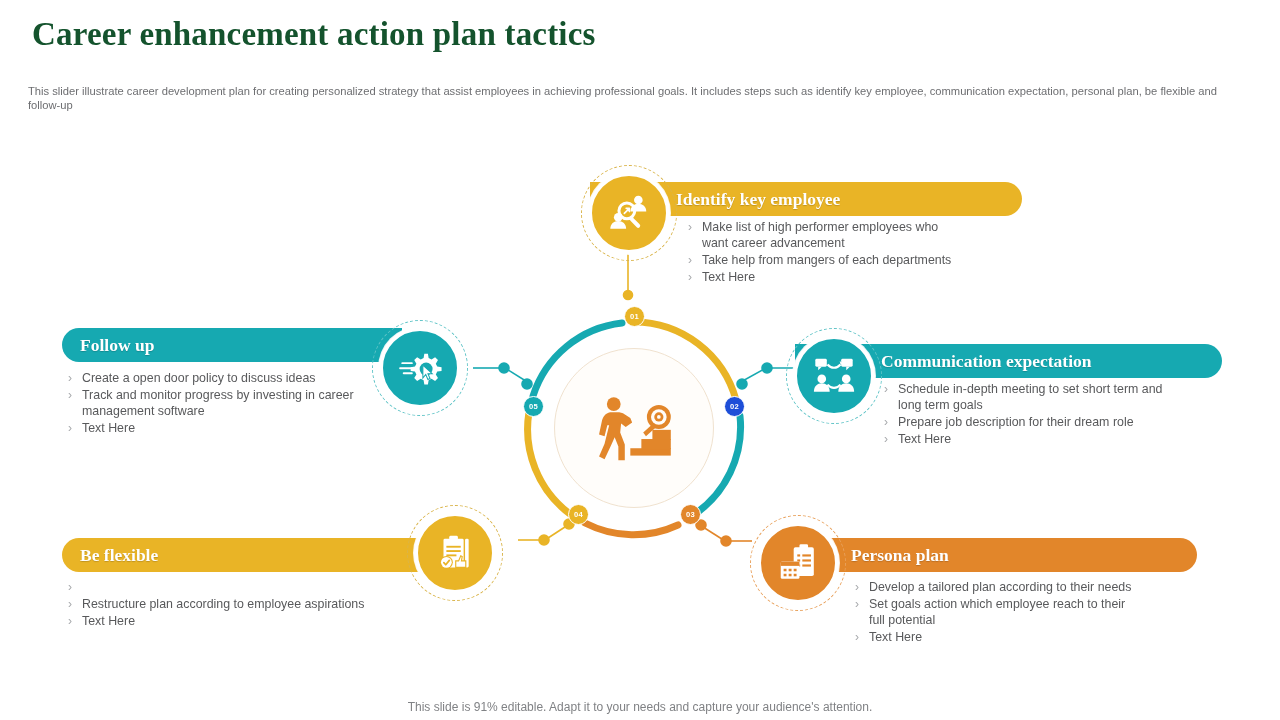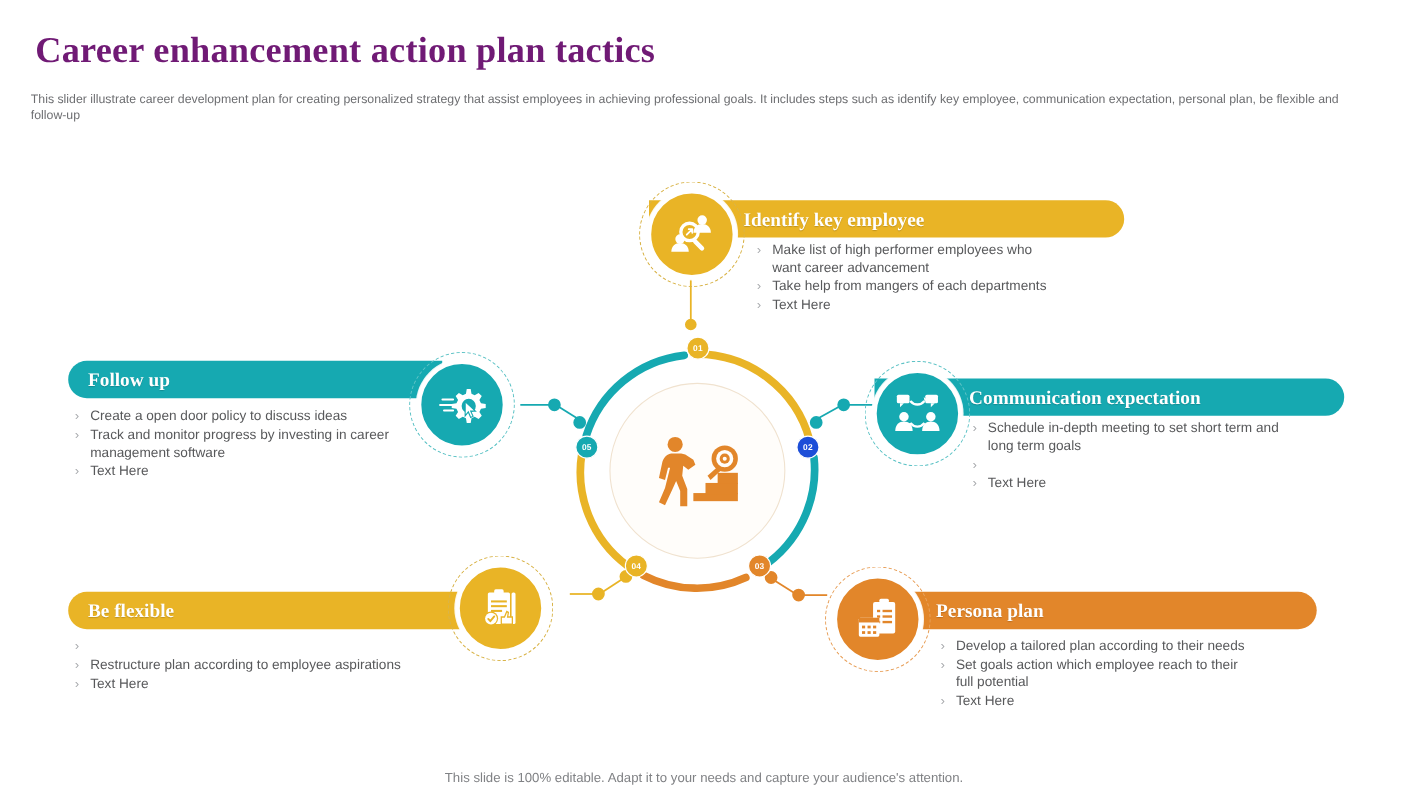--- a/index.html
+++ b/index.html
@@ -6,23 +6,23 @@
   html, body {
     width: 1280px; height: 720px;
     background: #ffffff;
     font-family: "Liberation Sans", sans-serif;
     overflow: hidden;
   }
   #slide { position: relative; width: 1280px; height: 720px; background: #fff; }
 
   
   #title {
-    position: absolute; left: 32px; top: 28px;
+    position: absolute; left: 32px; top: 16px;
     font-family: "Liberation Serif", serif;
-    font-weight: bold; font-size: 33px; color: #701a75;
+    font-weight: bold; font-size: 33px; color: #14532d;
     letter-spacing: .2px;
   }
   #subtitle {
     position: absolute; left: 28px; top: 84px; width: 1216px;
     font-size: 11.2px; color: #6d6e71; line-height: 14px;
   }
   #footer {
     position: absolute; left: 0; top: 700px; width: 1280px;
     text-align: center; font-size: 12px; color: #808285;
   }
@@ -213,20 +213,21 @@
       <span>Communication expectation</span>
     </div>
     <div class="bullets" style="left:884px;top:381px;width:320px;">
       <div class="bullet">
         <span class="chev">›</span>
         <span class="btxt">Schedule in-depth meeting to set short term and
 long term goals</span>
       </div>
       <div class="bullet">
         <span class="chev">›</span>
+        <span class="btxt">Prepare job description for their dream role</span>
       </div>
       <div class="bullet">
         <span class="chev">›</span>
         <span class="btxt">Text Here</span>
       </div>
     </div>
     <div class="iconwrap" style="left:786px;top:328px;">
       <div class="dashring teal"></div>
       <div class="iconcirc" style="background:#16A9B1;">
         <svg viewBox="0 0 64 64">
@@ -362,14 +363,14 @@
           <g fill="#fff">
             <rect x="6" y="24" width="16" height="2.6" rx="1.3"></rect>
             <rect x="3" y="31" width="19" height="2.6" rx="1.3"></rect>
             <rect x="8" y="38" width="14" height="2.6" rx="1.3"></rect>
           </g>
         </svg>
       </div>
     </div>
   </div>
 
-  <div id="footer">This slide is 100% editable. Adapt it to your needs and capture your audience's attention.</div>
+  <div id="footer">This slide is 91% editable. Adapt it to your needs and capture your audience's attention.</div>
 </div>
 
 </body></html>

